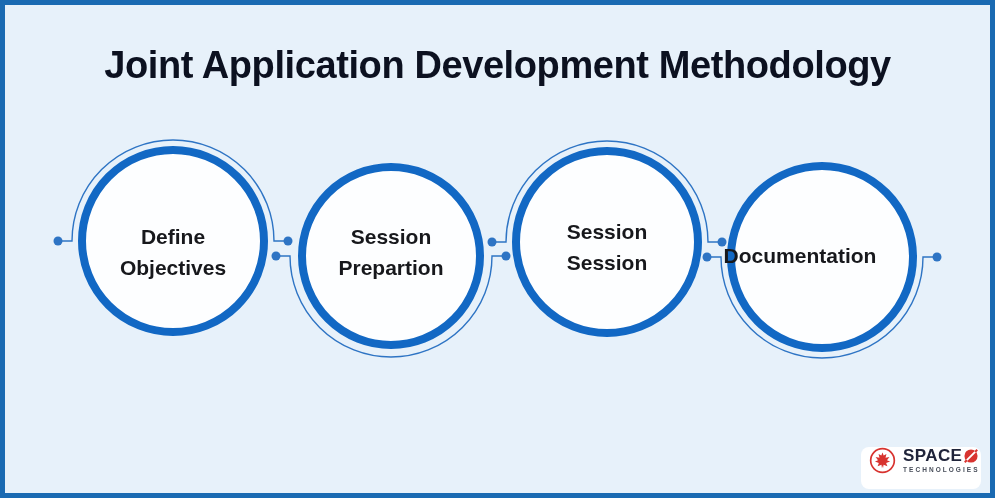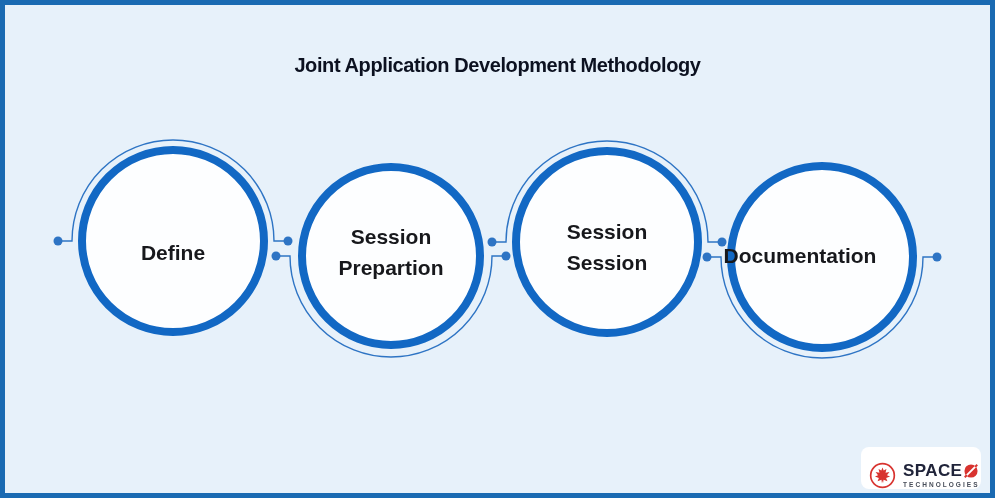--- a/index.html
+++ b/index.html
@@ -11,21 +11,21 @@
     border:5px solid var(--frame, #1a6ab2);
     overflow:hidden;
     font-family:"Liberation Sans","DejaVu Sans",sans-serif;
   }
   
   .canvas { position:absolute; left:-5px; top:-5px; width:995px; height:498px; }
 
   .title {
     position:absolute; top:46px; left:0; width:995px;
     margin:0; text-align:center;
-    font-size:20px; line-height:38px; font-weight:700;
+    font-size:38px; line-height:38px; font-weight:700;
     letter-spacing:-0.4px;
     color:var(--text-dark, #0c1120);
   }
 
   .diagram { position:absolute; left:0; top:0; width:995px; height:498px; }
 
   .conn { fill:none; stroke:var(--connector, #2e74c4); stroke-width:1.4; }
   .dot  { fill:var(--connector, #2e74c4); stroke:none; }
   .node { fill:var(--node-fill, #fdfeff); stroke:var(--node-stroke, #1268c4); stroke-width:8; }
 
@@ -37,21 +37,21 @@
     color:var(--label, #17181c);
     white-space:nowrap;
   }
   .node-label span { display:block; }
 
   .logo {
     position:absolute; left:861px; top:447px;
     width:120px; height:42px;
     background:#ffffff;
     border-radius:8px;
-    display:flex; align-items:flex-end;
+    display:flex; align-items:flex-start;
     box-sizing:border-box;
     padding-left:8px; gap:7px;
   }
   .leaf { width:27px; height:27px; flex:0 0 auto; }
   .leaf-ring { fill:none; stroke:var(--logo-red, #d8332f); stroke-width:2; }
   .leaf-shape { fill:var(--logo-red, #d8332f); }
   .logo-text { display:flex; flex-direction:column; justify-content:center; }
   .logo-row { display:flex; align-items:center; gap:1px; }
   .logo-name {
     font-size:17px; font-weight:700; line-height:17px;
@@ -98,20 +98,21 @@
       </g>
 
       <circle class="node" cx="173" cy="241" r="91"></circle>
       <circle class="node" cx="391" cy="256" r="89"></circle>
       <circle class="node" cx="607" cy="242" r="91"></circle>
       <circle class="node" cx="822" cy="257" r="91"></circle>
     </svg>
 
     <div class="node-label" style="left:173px; top:246px;margin-top:6px;">
       <span>Define</span>
+      <span>Objectives</span>
     </div>
     <div class="node-label" style="left:391px; top:252px;">
       <span>Session</span>
       <span>Prepartion</span>
     </div>
     <div class="node-label" style="left:607px; top:247px;">
       <span>Session</span>
       <span>Session</span>
     </div>
     <div class="node-label" style="left:800px; top:255px;">

